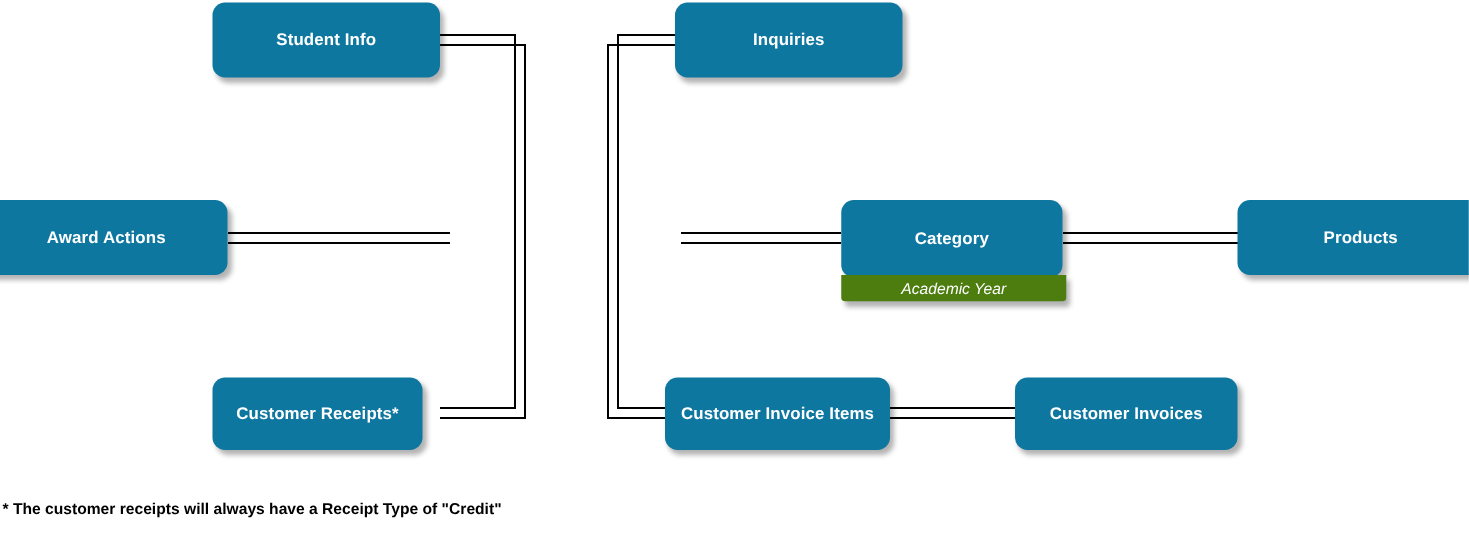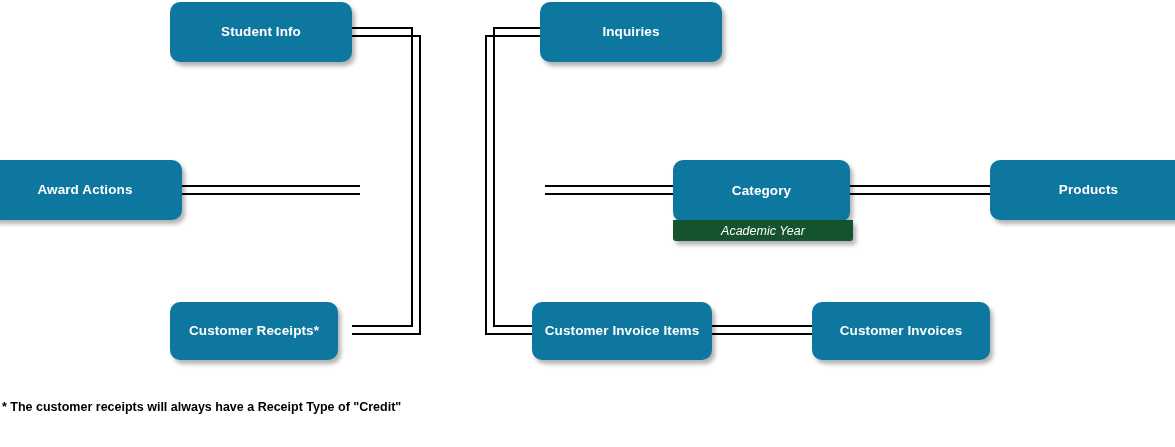--- a/index.html
+++ b/index.html
@@ -147,19 +147,19 @@
   <div class="node" style="left: 170px; top: 302px; width: 168px; height: 58px; background: rgb(14, 119, 160); color: rgb(255, 255, 255);">
     <span class="node-label">Customer Receipts*</span>
   </div>
   <div class="node" style="left: 532px; top: 302px; width: 180px; height: 58px; background: rgb(14, 119, 160); color: rgb(255, 255, 255);">
     <span class="node-label">Customer Invoice Items</span>
   </div>
   <div class="node" style="left: 812px; top: 302px; width: 178px; height: 58px; background: rgb(14, 119, 160); color: rgb(255, 255, 255); align-items: center;">
     <span class="node-label">Customer Invoices</span>
   </div>
 
-  <div class="tagbar" style="left: 673px; top: 220px; width: 180px; height: 21px; background: #14532d; color: rgb(255, 255, 255);">
+  <div class="tagbar" style="left: 673px; top: 220px; width: 180px; height: 21px; background: #4d7c0f; color: rgb(255, 255, 255);">
     <span>Academic Year</span>
   </div>
 
   <div class="footnote" style="left:2px; top:400px;">* The customer receipts will always have a Receipt Type of "Credit"</div>
 
 </div>
 
 </body></html>

